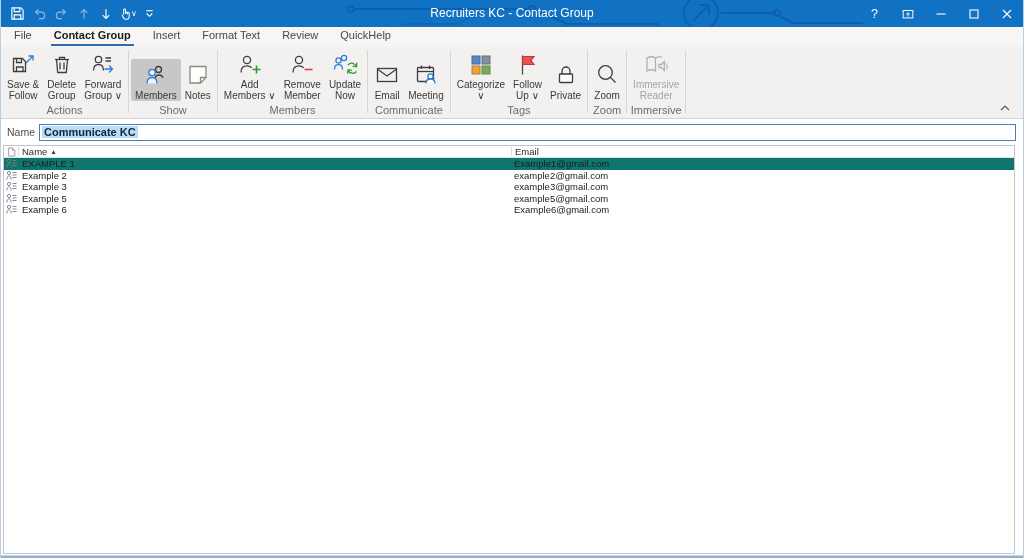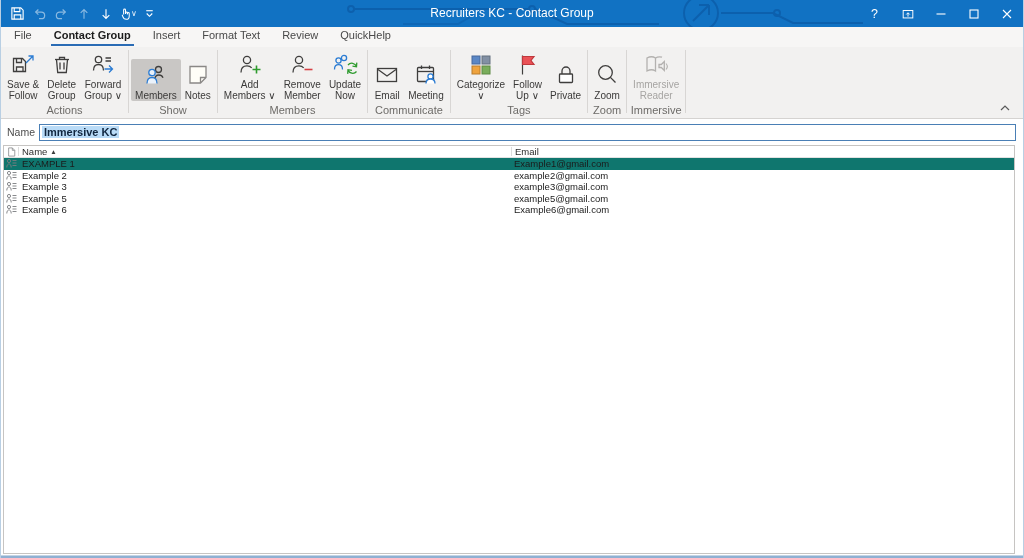--- a/index.html
+++ b/index.html
@@ -392,21 +392,21 @@
     <span class="ribbon-collapse">
       <svg width="10" height="8" viewBox="0 0 10 8" fill="none" stroke="#5a5a5a" stroke-width="1.2">
         <path d="M1 6 L5 2 L9 6"></path>
       </svg>
     </span>
   </div>
 
   <div class="name-row">
     <span class="name-label">Name</span>
     <div class="name-input">
-      <span class="name-sel">Immersive KC</span>
+      <span class="name-sel">Communicate KC</span>
     </div>
   </div>
 
   <div class="list">
     <div class="lheader">
       <span class="hcol-icon">
         <svg width="9" height="10" viewBox="0 0 11 12" fill="none" stroke="#8a8d90" stroke-width="1">
           <path d="M2 1 h4.5 l3 3 V11 H2 z"></path>
             <path d="M6.5 1 v3 h3"></path>
         </svg>

